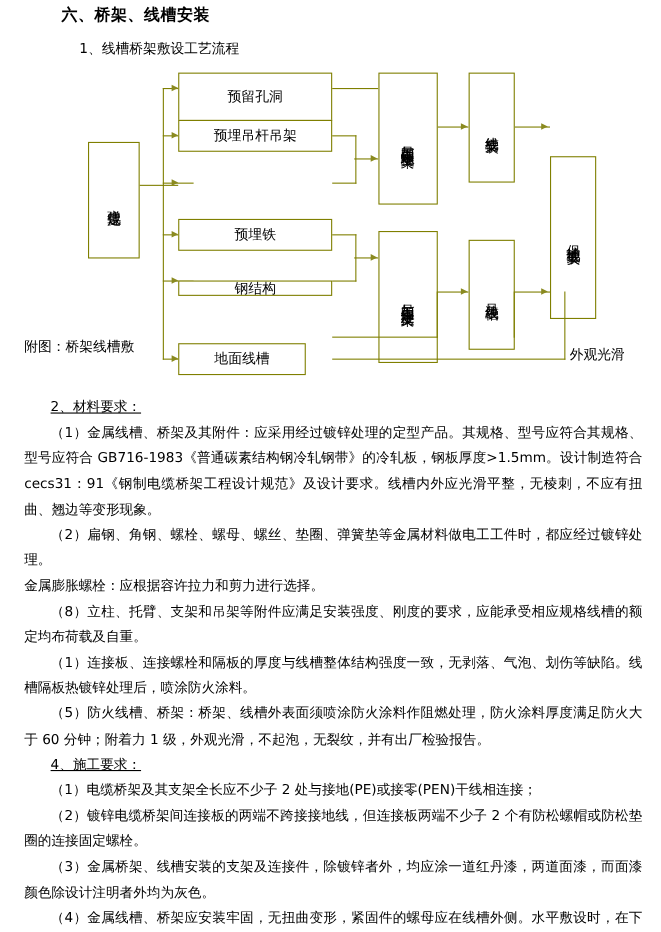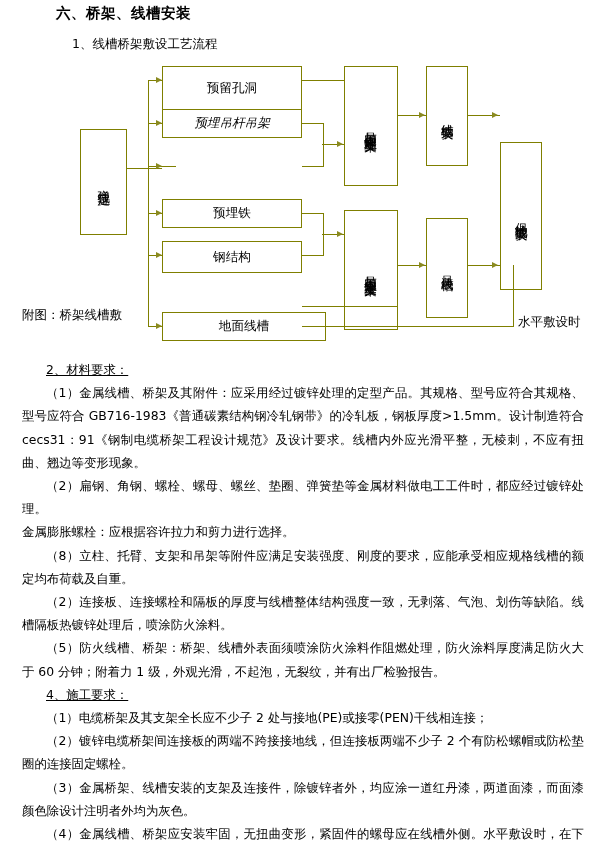--- a/index.html
+++ b/index.html
@@ -80,24 +80,24 @@
     <div class="ln lnh" style="left:148px;top:108px;width:28px;"></div>
     <div class="arw" style="left:156px;top:104.5px;"></div>
     <div class="ln lnh" style="left:148px;top:155px;width:28px;"></div>
     <div class="arw" style="left:156px;top:151.5px;"></div>
     <div class="ln lnh" style="left:148px;top:197px;width:28px;"></div>
     <div class="arw" style="left:156px;top:193.5px;"></div>
     <div class="ln lnh" style="left:148px;top:268px;width:28px;"></div>
     <div class="arw" style="left:156px;top:264.5px;"></div>
 
     <div class="box" style="left:162px;top:8px;width:140px;height:44px;">预留孔洞</div>
-    <div class="box" style="left:162px;top:51px;width:140px;height:29px;font-style:italic;">预埋吊杆吊架</div>
+    <div class="box" style="left:162px;top:51px;width:140px;height:29px;">预埋吊杆吊架</div>
     <div class="box" style="left:162px;top:141px;width:140px;height:29px;">预埋铁</div>
-    <div class="box" style="left:162px;top:183px;width:140px;height:32px;">钢结构</div>
-    <div class="box" style="left:162px;top:254px;width:164px;height:29px;">地面线槽</div>
+    <div class="box" style="left:162px;top:197px;width:140px;height:14px;">钢结构</div>
+    <div class="box" style="left:162px;top:254px;width:116px;height:29px;">地面线槽</div>
 
     <div class="ln lnh" style="left:302px;top:65px;width:22px;"></div>
     <div class="ln lnh" style="left:302px;top:108px;width:22px;"></div>
     <div class="ln lnv" style="left:322.7px;top:65px;height:44px;"></div>
     <div class="ln lnh" style="left:322px;top:86px;width:22px;"></div>
     <div class="arw" style="left:337px;top:82.5px;"></div>
 
     <div class="ln lnh" style="left:302px;top:155px;width:22px;"></div>
     <div class="ln lnh" style="left:302px;top:197px;width:22px;"></div>
     <div class="ln lnv" style="left:322.7px;top:155px;height:43px;"></div>
@@ -134,29 +134,29 @@
 
     <div class="ln lnh" style="left:302px;top:268px;width:212px;"></div>
     <div class="ln lnv" style="left:512.7px;top:207px;height:62px;"></div>
 
     <div class="ln lnv" style="left:396.7px;top:207px;height:42px;"></div>
     <div class="ln lnh" style="left:302px;top:248px;width:96px;"></div>
     <div class="ln lnv" style="left:466.7px;top:207px;height:42px;"></div>
   </div>
 
   <div class="cap-left">附图：桥架线槽敷</div>
-  <div class="cap-right">水平敷设时</div>
+  <div class="cap-right">外观光滑</div>
 
   <div class="body">
     <p><span class="sec-underline">2、材料要求：</span></p>
     <p>（1）金属线槽、桥架及其附件：应采用经过镀锌处理的定型产品。其规格、型号应符合其规格、型号应符合 GB716-1983《普通碳素结构钢冷轧钢带》的冷轧板，钢板厚度&gt;1.5mm。设计制造符合 cecs31：91《钢制电缆桥架工程设计规范》及设计要求。线槽内外应光滑平整，无棱刺，不应有扭曲、翘边等变形现象。</p>
     <p>（2）扁钢、角钢、螺栓、螺母、螺丝、垫圈、弹簧垫等金属材料做电工工件时，都应经过镀锌处理。</p>
     <p class="noind">金属膨胀螺栓：应根据容许拉力和剪力进行选择。</p>
     <p>（8）立柱、托臂、支架和吊架等附件应满足安装强度、刚度的要求，应能承受相应规格线槽的额定均布荷载及自重。</p>
-    <p>（2）连接板、连接螺栓和隔板的厚度与线槽整体结构强度一致，无剥落、气泡、划伤等缺陷。线槽隔板热镀锌处理后，喷涂防火涂料。</p>
+    <p>（1）连接板、连接螺栓和隔板的厚度与线槽整体结构强度一致，无剥落、气泡、划伤等缺陷。线槽隔板热镀锌处理后，喷涂防火涂料。</p>
     <p>（5）防火线槽、桥架：桥架、线槽外表面须喷涂防火涂料作阻燃处理，防火涂料厚度满足防火大于 60 分钟；附着力 1 级，外观光滑，不起泡，无裂纹，并有出厂检验报告。</p>
     <p><span class="sec-underline">4、施工要求：</span></p>
     <p>（1）电缆桥架及其支架全长应不少子 2 处与接地(PE)或接零(PEN)干线相连接；</p>
     <p>（2）镀锌电缆桥架间连接板的两端不跨接接地线，但连接板两端不少子 2 个有防松螺帽或防松垫圈的连接固定螺栓。</p>
     <p>（3）金属桥架、线槽安装的支架及连接件，除镀锌者外，均应涂一道红丹漆，两道面漆，而面漆颜色除设计注明者外均为灰色。</p>
     <p>（4）金属线槽、桥架应安装牢固，无扭曲变形，紧固件的螺母应在线槽外侧。水平敷设时，在下列部位设置吊架或支架：直线段一般为 1500～3000mm、线槽首端、线槽转角处。桥架支撑点不应在桥架接头处，距接头处 0.5m 为宜，在桥架拐弯和分支处，距分支点 0.5m 应加支持点。</p>
 
   </div>
 
 </div>

